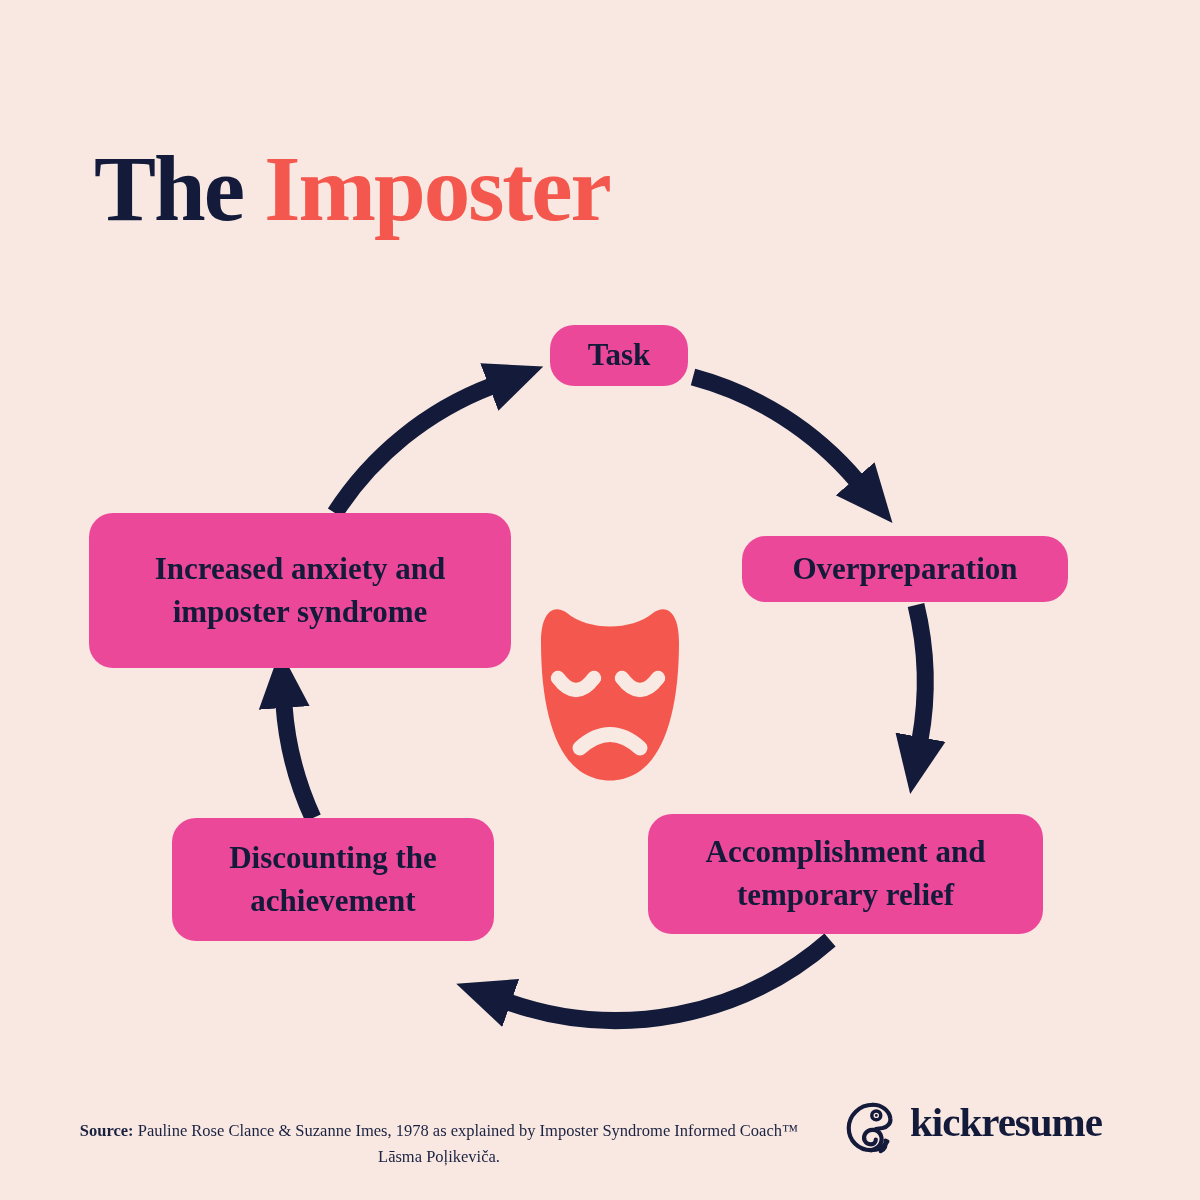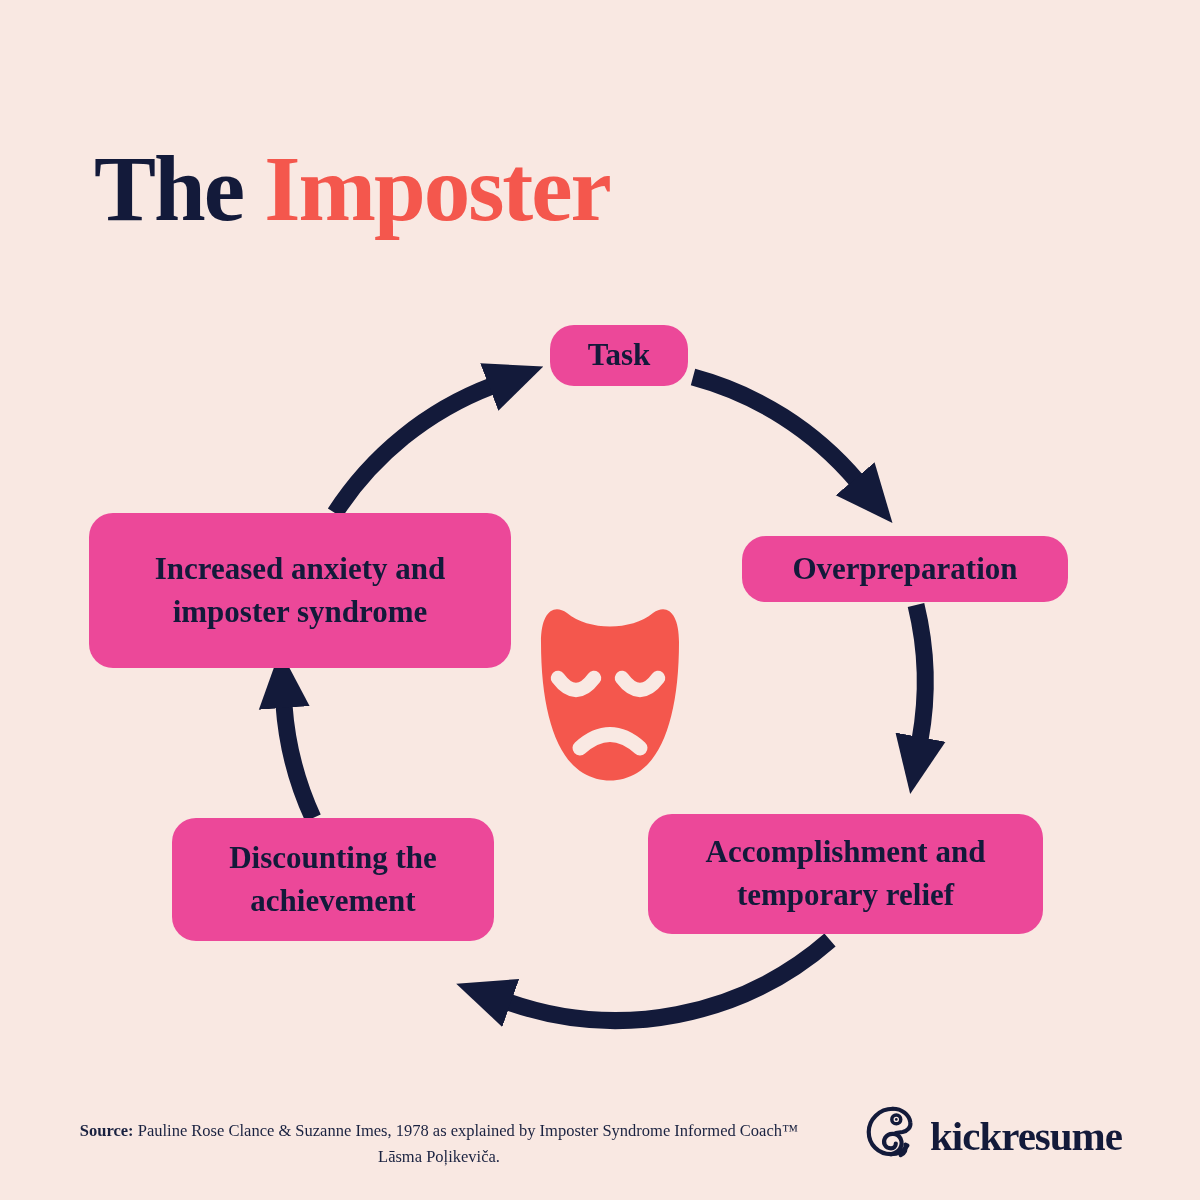--- a/index.html
+++ b/index.html
@@ -28,22 +28,22 @@
   .node-anxiety{left:65px;top:513px;width:422px;height:155px;margin-left:24px;}
   .node-accomplishment{left:648px;top:814px;width:395px;height:120px;text-align:center;}
   .node-discounting{left:172px;top:818px;width:322px;height:123px;}
   .mask{position:absolute;left:525px;top:600px;z-index:2;}
   .footer-source{
     position:absolute;left:63px;top:1101px;width:752px;
     font-size:16.5px;line-height:1.58;color:#1A2240;text-align:center;
   }
   .footer-source b{font-weight:700;}
   .brand{
-    position:absolute;left:861px;top:1098px;height:62px;
-    display:flex;align-items:flex-end;gap:11px;z-index:2;
+    position:absolute;left:841px;top:1098px;height:62px;
+    display:flex;align-items:flex-start;gap:11px;z-index:2;
   }
   .brand-text{
     font-size:41px;font-weight:700;letter-spacing:-1px;color:#131A3A;
   }
 </style>
 </head>
 <body>
 
 <div class="page">
 

